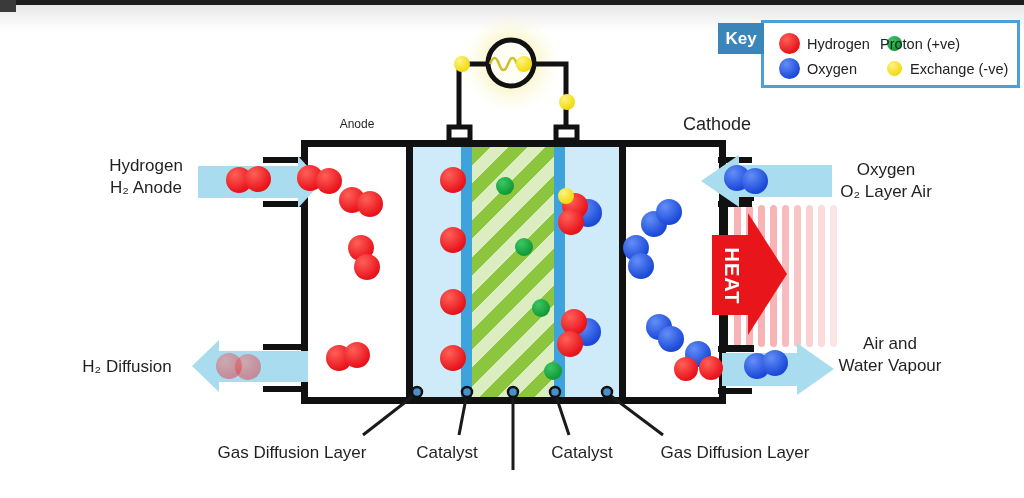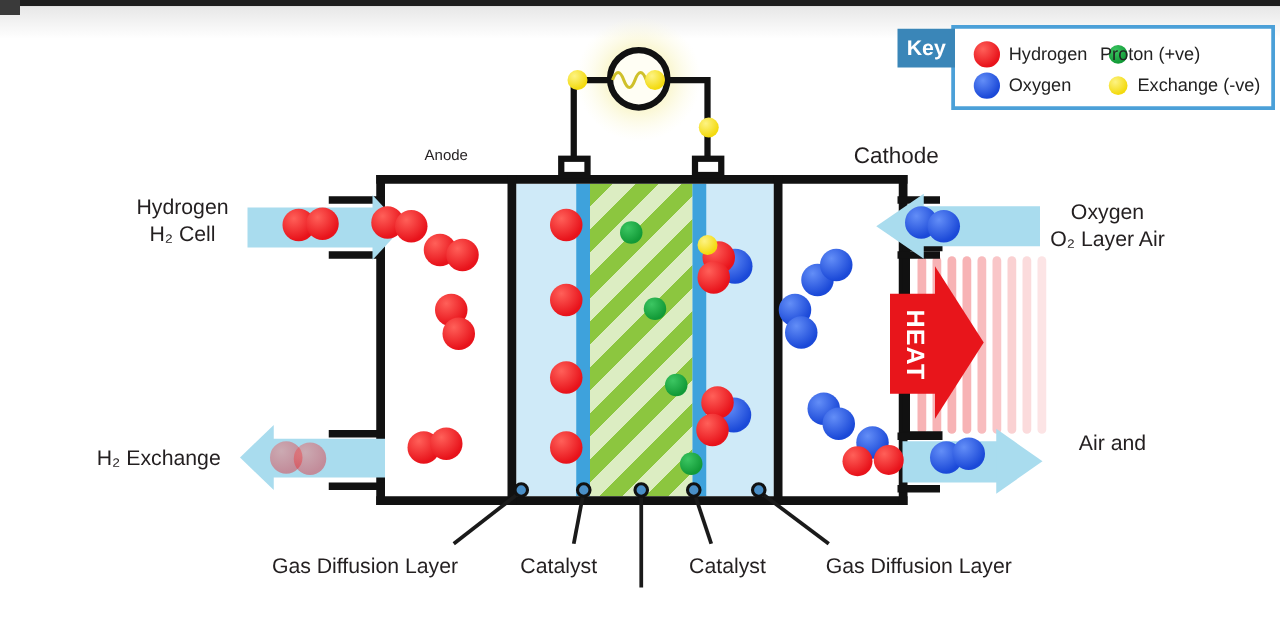--- a/index.html
+++ b/index.html
@@ -183,28 +183,29 @@
       <div class="molecule" style="left: 544px; top: 362px; width: 18px; height: 18px; background: radial-gradient(circle at 35% 30%, rgb(60, 198, 98), rgb(18, 154, 55) 70%); opacity: 1;"></div>
       <div class="molecule" style="left: 454px; top: 56px; width: 16px; height: 16px; background: radial-gradient(circle at 35% 30%, rgb(253, 243, 131), rgb(243, 218, 14) 70%); opacity: 1;"></div>
       <div class="molecule" style="left: 516px; top: 56px; width: 16px; height: 16px; background: radial-gradient(circle at 35% 30%, rgb(253, 243, 131), rgb(243, 218, 14) 70%); opacity: 1;"></div>
       <div class="molecule" style="left: 559px; top: 94px; width: 16px; height: 16px; background: radial-gradient(circle at 35% 30%, rgb(253, 243, 131), rgb(243, 218, 14) 70%); opacity: 1;"></div>
     </div>
 
   <div class="abs txt" style="left:357px;top:124px;font-size:12px;">Anode</div>
   <div class="abs txt" style="left:683px;top:124px;font-size:18px;margin-left:34px;">Cathode</div>
   <div class="abs txt" style="left:146px;top:177px;">
     <div>Hydrogen</div>
-    <div>H₂ Cell</div>
-  </div>
-  <div class="abs txt" style="left:127px;top:367px;">H₂ Exchange</div>
+    <div>H₂ Anode</div>
+  </div>
+  <div class="abs txt" style="left:127px;top:367px;">H₂ Diffusion</div>
   <div class="abs txt" style="left:886px;top:181px;">
     <div>Oxygen</div>
     <div>O₂ Layer Air</div>
   </div>
   <div class="abs txt" style="left:890px;top:355px;">
     <div>Air and</div>
+    <div>Water Vapour</div>
   </div>
   <div class="abs txt" style="left:292px;top:453px;">Gas Diffusion Layer</div>
   <div class="abs txt" style="left:447px;top:453px;">Catalyst</div>
   <div class="abs txt" style="left:582px;top:453px;">Catalyst</div>
   <div class="abs txt" style="left:735px;top:453px;">Gas Diffusion Layer</div>
 
 </div>
 
 </body></html>

